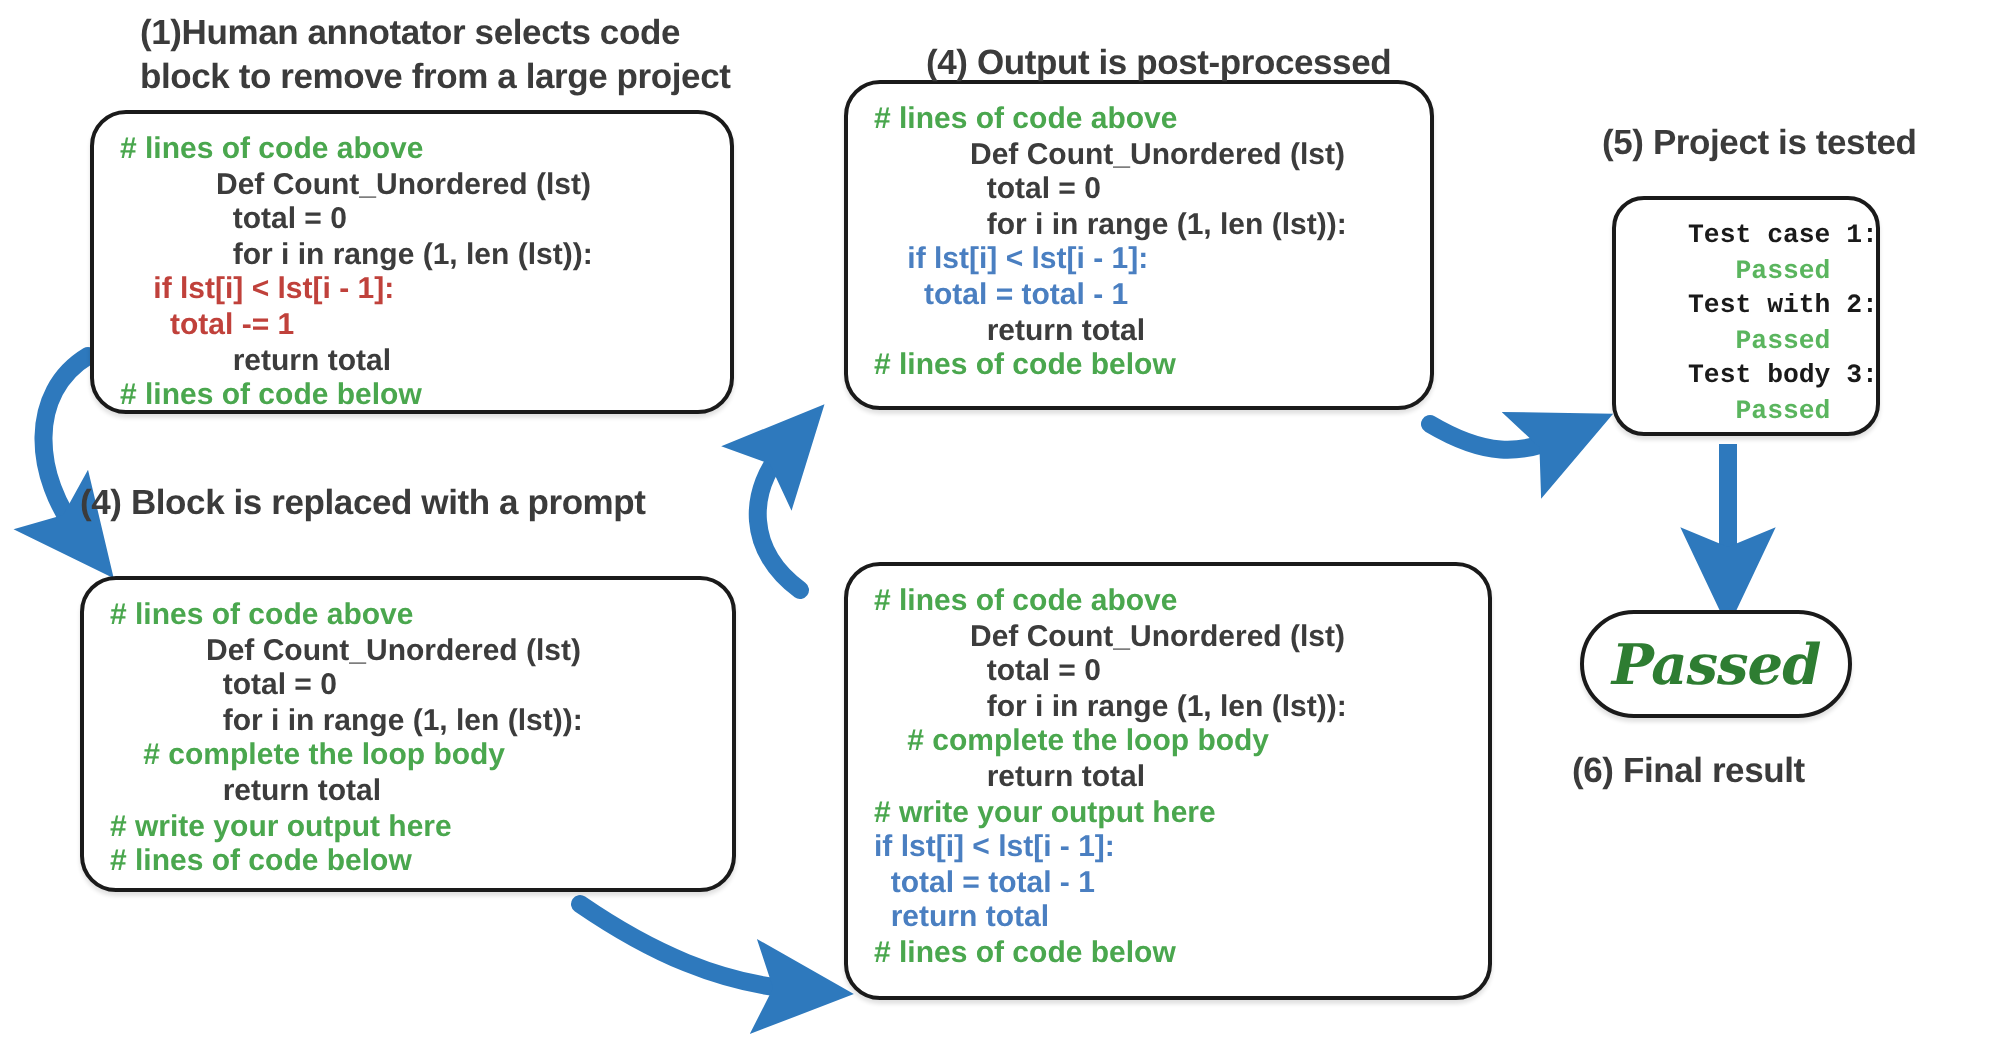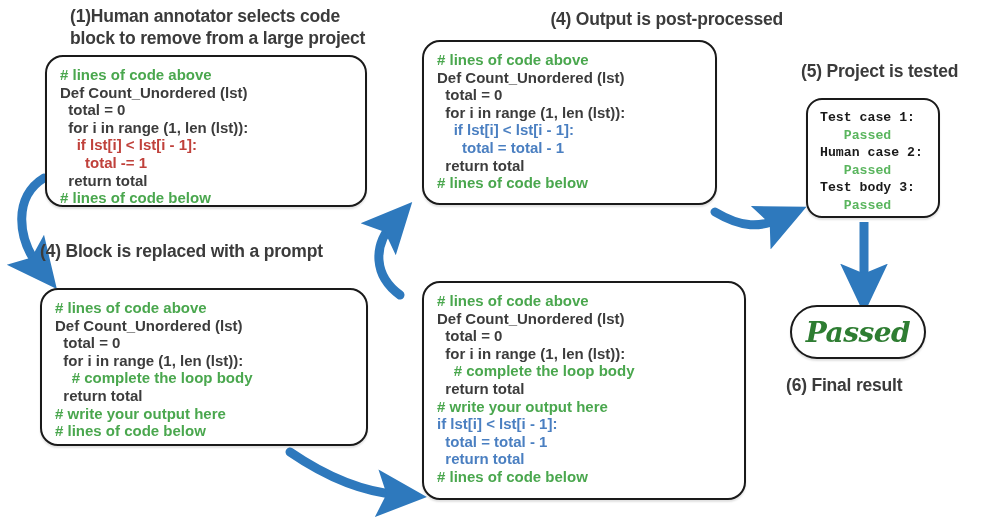--- a/index.html
+++ b/index.html
@@ -44,40 +44,41 @@
   .codebox .code{
     font-family:Liberation Sans, sans-serif;
     font-size:15px;
     line-height:17.6px;
     white-space:pre;
     padding:9px 0 0 13px;
     letter-spacing:0px;
   }
   .ln{display:block;}
   .c-green{color:#4aa74e;font-weight:bold;}
-  .c-dark{color:#3c3c3c;font-weight:bold;}
+  .c-dark{color:#3c3c3c;font-weight:bold;margin-left:48px;}
   .c-red{color:#c0413b;font-weight:bold;}
   .c-blue{color:#4a7fc1;font-weight:bold;}
 
   
   .testbox{
     position:absolute;
     background:#fff;
     border:2.4px solid #1a1a1a;
     border-radius:16px;
     box-sizing:border-box;
     z-index:4;
     box-shadow:0 2px 2px rgba(0,0,0,0.12);
   }
   .testbox .tcode{
     font-family:"Liberation Mono", monospace;
     font-size:13.2px;
     line-height:17.5px;
     white-space:pre;
     padding:9px 0 0 12px;
+    margin-left:24px;
   }
   .tc-label{color:#1a1a1a;font-weight:bold;}
   .tc-pass{color:#5ab55e;font-weight:bold;}
 
   
   .pill{
     position:absolute;
     background:#fff;
     border:2.4px solid #1a1a1a;
     border-radius:999px;
@@ -141,30 +142,30 @@
 
   <div class="codebox" style="left:40px; top:288px; width:328px; height:158px;">
     <div class="code"><span class="ln c-green"># lines of code above</span><span class="ln c-dark">Def Count_Unordered (lst)</span><span class="ln c-dark">  total = 0</span><span class="ln c-dark">  for i in range (1, len (lst)):</span><span class="ln c-green">    # complete the loop body</span><span class="ln c-dark">  return total</span><span class="ln c-green"># write your output here</span><span class="ln c-green"># lines of code below</span></div>
   </div>
 
 
   <div class="codebox" style="left:422px; top:281px; width:324px; height:219px;">
     <div class="code"><span class="ln c-green"># lines of code above</span><span class="ln c-dark">Def Count_Unordered (lst)</span><span class="ln c-dark">  total = 0</span><span class="ln c-dark">  for i in range (1, len (lst)):</span><span class="ln c-green">    # complete the loop body</span><span class="ln c-dark">  return total</span><span class="ln c-green"># write your output here</span><span class="ln c-blue">if lst[i] &lt; lst[i - 1]:</span><span class="ln c-blue">  total = total - 1</span><span class="ln c-blue">  return total</span><span class="ln c-green"># lines of code below</span></div>
   </div>
 
-  <div class="heading" style="left:463px; top:8px; width:320px;text-align:right;">(4) Output is post-processed</div>
+  <div class="heading" style="left:463px; top:20px; width:320px;">(4) Output is post-processed</div>
 
   <div class="codebox" style="left:422px; top:40px; width:295px; height:165px;">
     <div class="code"><span class="ln c-green"># lines of code above</span><span class="ln c-dark">Def Count_Unordered (lst)</span><span class="ln c-dark">  total = 0</span><span class="ln c-dark">  for i in range (1, len (lst)):</span><span class="ln c-blue">    if lst[i] &lt; lst[i - 1]:</span><span class="ln c-blue">      total = total - 1</span><span class="ln c-dark">  return total</span><span class="ln c-green"># lines of code below</span></div>
   </div>
 
   <div class="heading" style="left:801px; top:60px; width:200px;">(5) Project is tested</div>
 
   <div class="testbox" style="left:806px; top:98px; width:134px; height:120px;">
-    <div class="tcode"><span class="ln tc-label">Test case 1:</span><span class="ln tc-pass">   Passed</span><span class="ln tc-label">Human case 2:</span><span class="ln tc-pass">   Passed</span><span class="ln tc-label">Test body 3:</span><span class="ln tc-pass">   Passed</span></div>
+    <div class="tcode"><span class="ln tc-label">Test case 1:</span><span class="ln tc-pass">   Passed</span><span class="ln tc-label">Test with 2:</span><span class="ln tc-pass">   Passed</span><span class="ln tc-label">Test body 3:</span><span class="ln tc-pass">   Passed</span></div>
   </div>
 
   <div class="pill" style="left:790px; top:305px; width:136px; height:54px;">
     <span class="pill-text">Passed</span>
   </div>
 
   <div class="heading" style="left:786px; top:374px; width:220px;">(6) Final result</div>
 
 </div>
 

